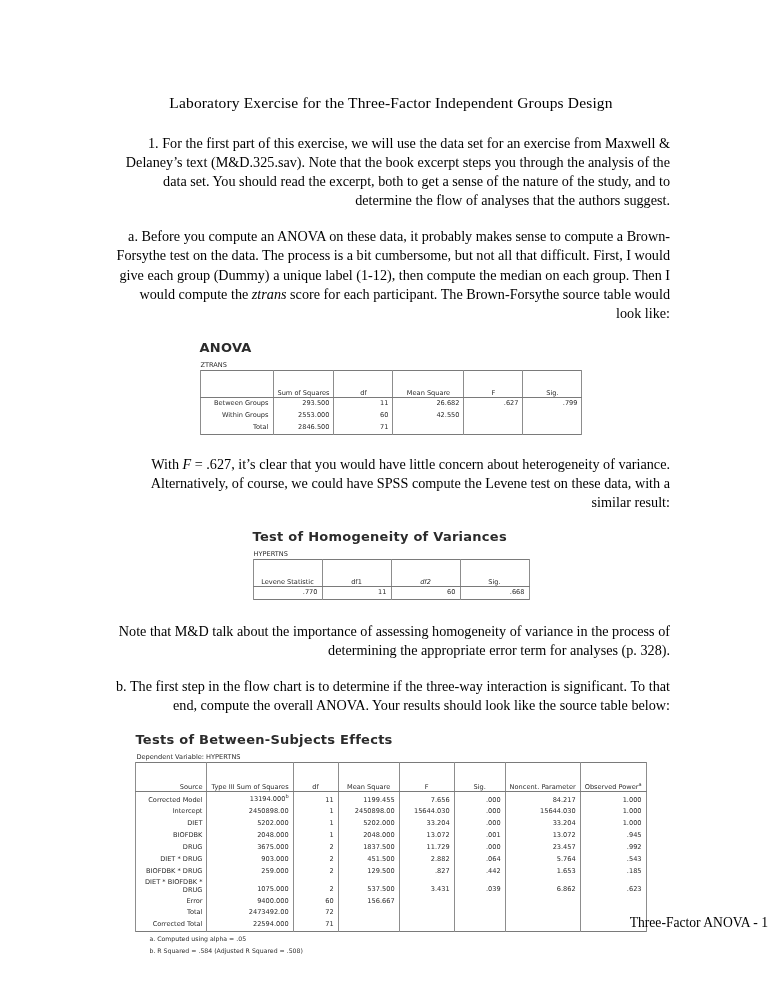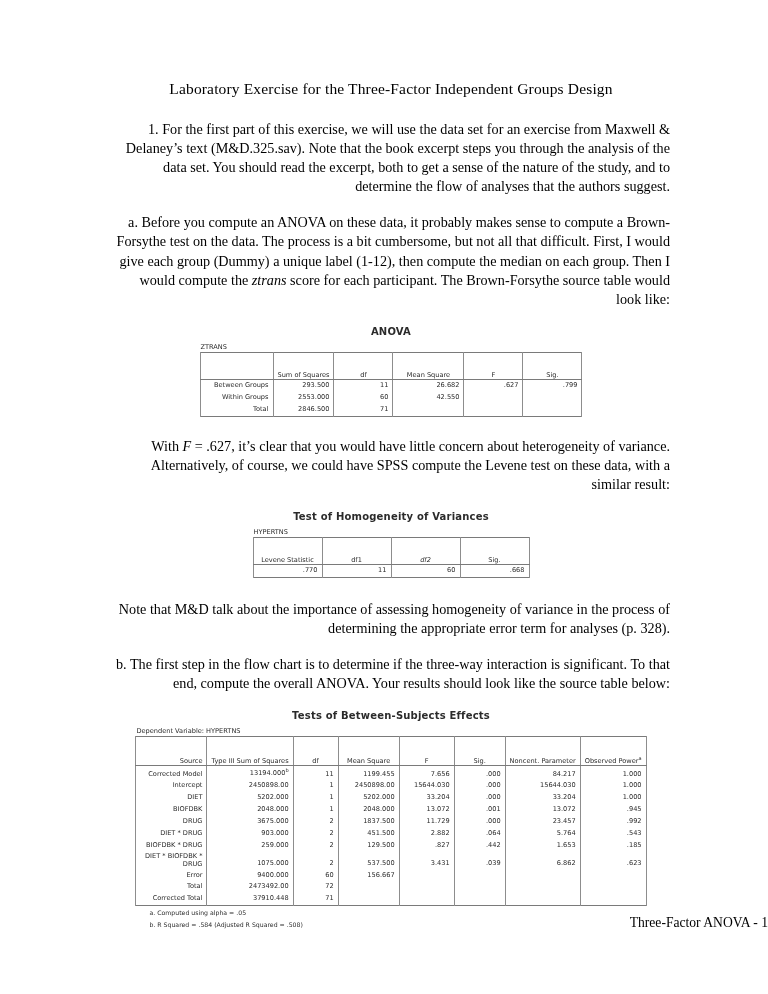--- a/index.html
+++ b/index.html
@@ -18,21 +18,21 @@
   .page {
     position: relative;
     width: 768px;
     height: 994px;
     box-sizing: border-box;
     padding: 0;
   }
   .content {
     position: absolute;
     left: 112px;
-    top: 80px;
+    top: 94px;
     width: 558px;
   }
   h1.doc-title {
     font-size: 15.5px;
     font-weight: normal;
     text-align: center;
     margin: 0 0 22px 0;
     letter-spacing: 0.01em;
   }
   p.para {
@@ -40,23 +40,22 @@
     line-height: 1.345;
     margin: 0 0 17px 0;
     text-align: right;
   }
   
   .spss {
     font-family: "DejaVu Sans", "Liberation Sans", sans-serif;
     color: #2b2b2b;
   }
   .spss-title {
-    font-size: 10px;
+    font-size: 13px;
     font-weight: bold;
-    text-align: center;
     margin-bottom: 6px;
     letter-spacing: 0.02em;
   }
   .spss-caption {
     font-size: 6.6px;
     margin-bottom: 1px;
     padding-left: 1px;
   }
   table.spss-table {
     border-collapse: collapse;
@@ -344,21 +343,21 @@
               <td class="num">2473492.00</td>
               <td class="num">72</td>
               <td class="num"></td>
               <td class="num"></td>
               <td class="num"></td>
               <td class="num"></td>
               <td class="num"></td>
             </tr>
             <tr>
               <td class="lead">Corrected Total</td>
-              <td class="num">37910.448</td>
+              <td class="num">22594.000</td>
               <td class="num">71</td>
               <td class="num"></td>
               <td class="num"></td>
               <td class="num"></td>
               <td class="num"></td>
               <td class="num"></td>
             </tr>
           </tbody>
         </table>
         <div class="fn">a. Computed using alpha = .05</div>

